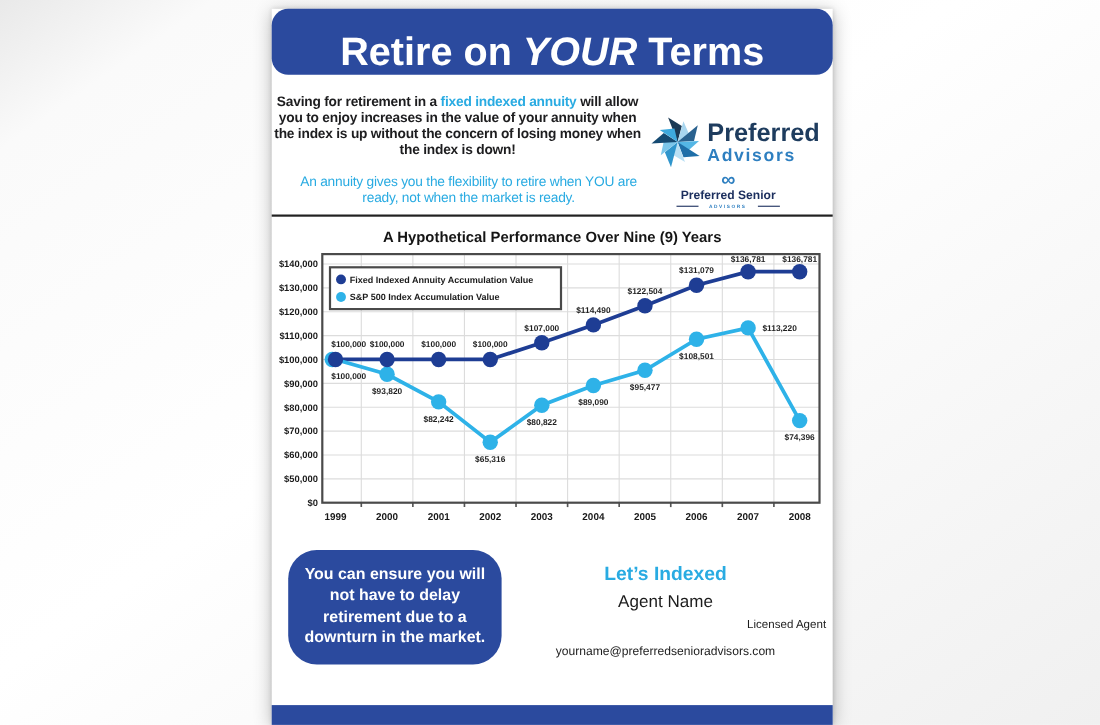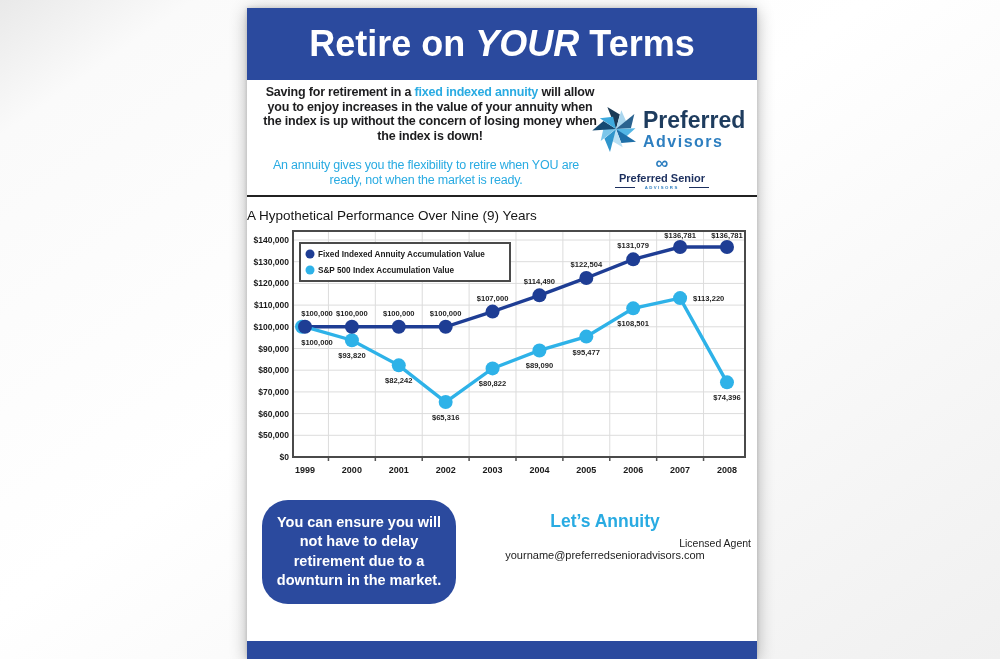--- a/index.html
+++ b/index.html
@@ -6,28 +6,28 @@
   body{
     background:linear-gradient(145deg,#e9e9e9 0%,#fafafa 10%,#ffffff 45%,#f0f0f0 100%);
     font-family:"Liberation Sans",sans-serif;
   }
   .stage{position:relative;width:1000px;height:659px;overflow:hidden;}
   .card{
     position:absolute;left:247px;top:8px;width:510px;height:651px;
     background:#ffffff;box-shadow:0 3px 16px rgba(0,0,0,.30), 0 0 4px rgba(0,0,0,.15);
   }
   .banner{
-    position:absolute;top:0;left:0;right:0;height:72px;
+    position:absolute;top:0;left:0;right:0;height:60px;
     background:var(--banner-blue,#2b4a9e);
-    display:flex;align-items:center;justify-content:center;
+    display:flex;align-items:flex-end;justify-content:center;border-radius:15px;
   }
   .banner h1{margin:0;color:#fff;font-size:36px;font-weight:800;white-space:pre;}
   .banner em{font-style:italic;}
   .intro{
-    position:absolute;left:14px;top:77px;width:338px;margin:0;
+    position:absolute;left:0;top:77px;width:338px;margin:0;
     text-align:center;font-size:12.5px;line-height:1.17;font-weight:700;
     color:#1d1d1f;letter-spacing:-0.2px;
   }
   .rt-accent{color:var(--accent-cyan,#29abe2);}
   .rt-bold{font-weight:800;}
   .tagline{
     position:absolute;left:10px;top:150px;width:338px;margin:0;
     text-align:center;font-size:12.5px;line-height:1.2;font-weight:400;
     color:var(--accent-cyan,#29abe2);letter-spacing:-0.2px;
   }
@@ -36,33 +36,33 @@
   .logo-names{margin-left:2px;}
   .logo-n1{font-size:23px;font-weight:800;color:#1e3c5e;line-height:1;}
   .logo-n2{font-size:16px;font-weight:800;color:#2e7fc0;line-height:1;letter-spacing:1.5px;margin-top:2px;}
   .sub-brand{width:150px;margin-left:-4px;text-align:center;margin-top:0px;}
   .infinity{font-size:18px;font-weight:700;color:#2e7fc0;line-height:.75;}
   .sub-name{font-size:11px;font-weight:800;color:#1c2f5e;margin-top:1px;}
   .sub-cap{display:flex;align-items:center;justify-content:center;gap:3px;margin-top:1px;}
   .sub-cap .rule{width:20px;height:1px;background:#1c2f5e;}
   .sub-cap .cap{font-size:6px;letter-spacing:2px;font-weight:700;color:#2e7fc0;display:inline-block;transform:scale(.72);}
   .divider{position:absolute;left:0;right:0;top:187px;height:2px;background:#212121;}
-  .chart-title{position:absolute;left:0;right:0;top:200px;margin:0;font-size:13.5px;font-weight:400;color:#151515;}
+  .chart-title{position:absolute;left:0;right:0;top:200px;margin:0;text-align:center;font-size:13.5px;font-weight:700;color:#151515;}
   #chart-svg{position:absolute;left:0;top:214px;}
   #chart-svg text{font-family:"Liberation Sans",sans-serif;}
   .callout{
     position:absolute;left:15px;top:492px;width:194px;box-sizing:border-box;
     background:var(--banner-blue,#2b4a9e);color:#fff;border-radius:26px;
     padding:13px 14px;text-align:center;font-size:14.5px;line-height:1.34;font-weight:600;
   }
   .connect{position:absolute;left:212px;top:503px;width:292px;text-align:center;color:#1c1c1c;}
   .connect-heading{font-size:17.5px;font-weight:800;color:var(--accent-cyan,#29abe2);}
   .agent-name{font-size:15.5px;margin-top:7px;}
   .agent-title{font-size:10.5px;margin-top:5px;text-align:right;}
-  .agent-email{font-size:11px;margin-top:0;}
+  .agent-email{font-size:11px;margin-top:12px;}
   .agent-phone{font-size:22px;margin-top:7px;letter-spacing:.5px;}
   .bottom-bar{position:absolute;left:0;right:0;bottom:0;height:18px;background:var(--banner-blue,#2b4a9e);}
 </style>
 </head>
 <body>
 
 <div class="stage">
   <div class="card">
 
     <header class="banner">
@@ -222,20 +222,21 @@
         <rect x="53" y="21" width="210" height="38" fill="#ffffff" stroke="#4a4a4a" stroke-width="2"></rect>
         <circle cx="63" cy="32" r="4.5" fill="#1e3d94"></circle>
         <text x="71" y="35" font-size="8.2" font-weight="bold" fill="#1a1a1a">Fixed Indexed Annuity Accumulation Value</text>
         <circle cx="63" cy="48" r="4.5" fill="#2eb2e8"></circle>
         <text x="71" y="51" font-size="8.2" font-weight="bold" fill="#1a1a1a">S&amp;P 500 Index Accumulation Value</text>
       </svg>
 
     <div class="callout"><span>You can ensure you will </span><span class="rt-bold">not have to delay retirement</span><span> due to a downturn in the market.</span></div>
 
     <div class="connect">
-      <div class="connect-heading">Let’s Annuity</div>
+      <div class="connect-heading">Let’s Indexed</div>
+      <div class="agent-name">Agent Name</div>
       <div class="agent-title">Licensed Agent</div>
       <div class="agent-email">yourname@preferredsenioradvisors.com</div>
     </div>
 
     <div class="bottom-bar"></div>
   </div>
 </div>
 
 </body></html>

